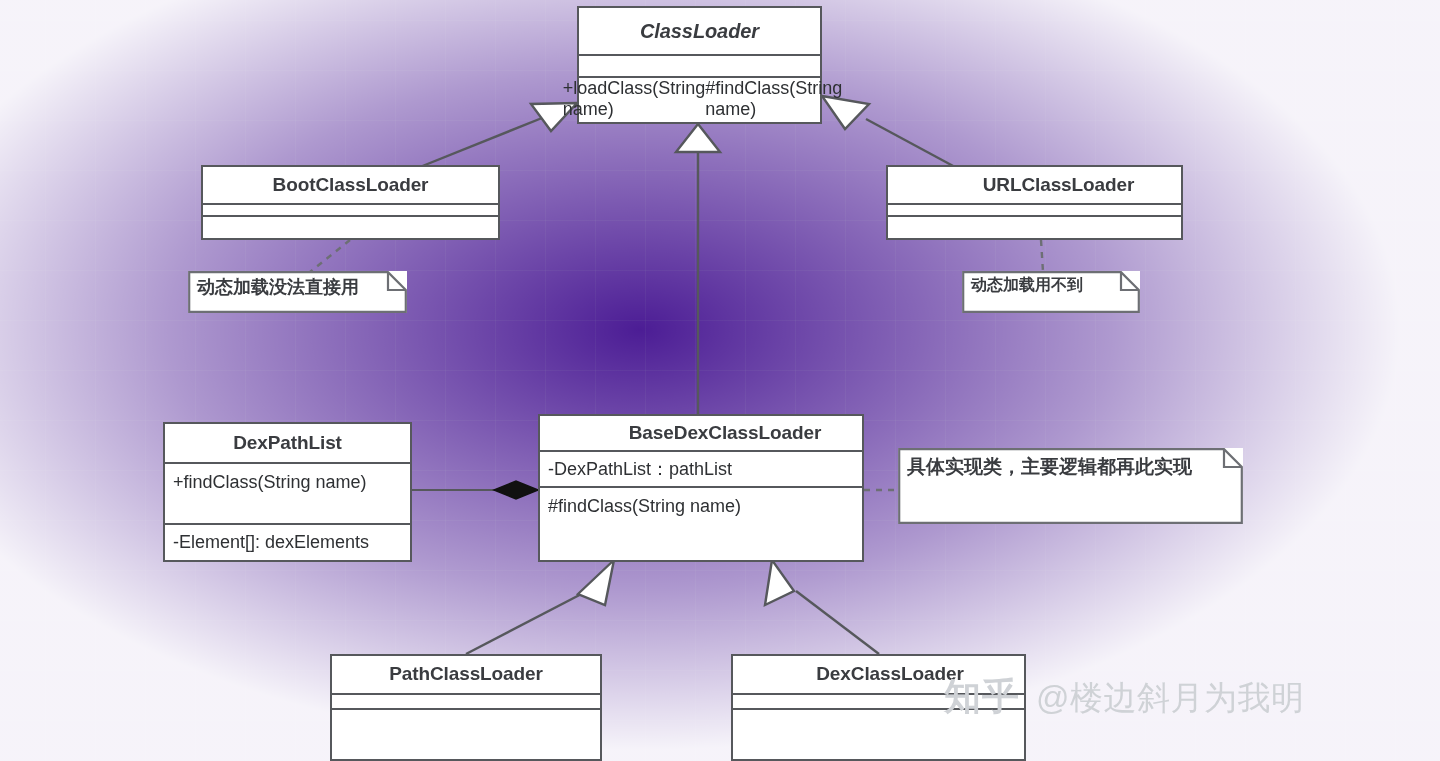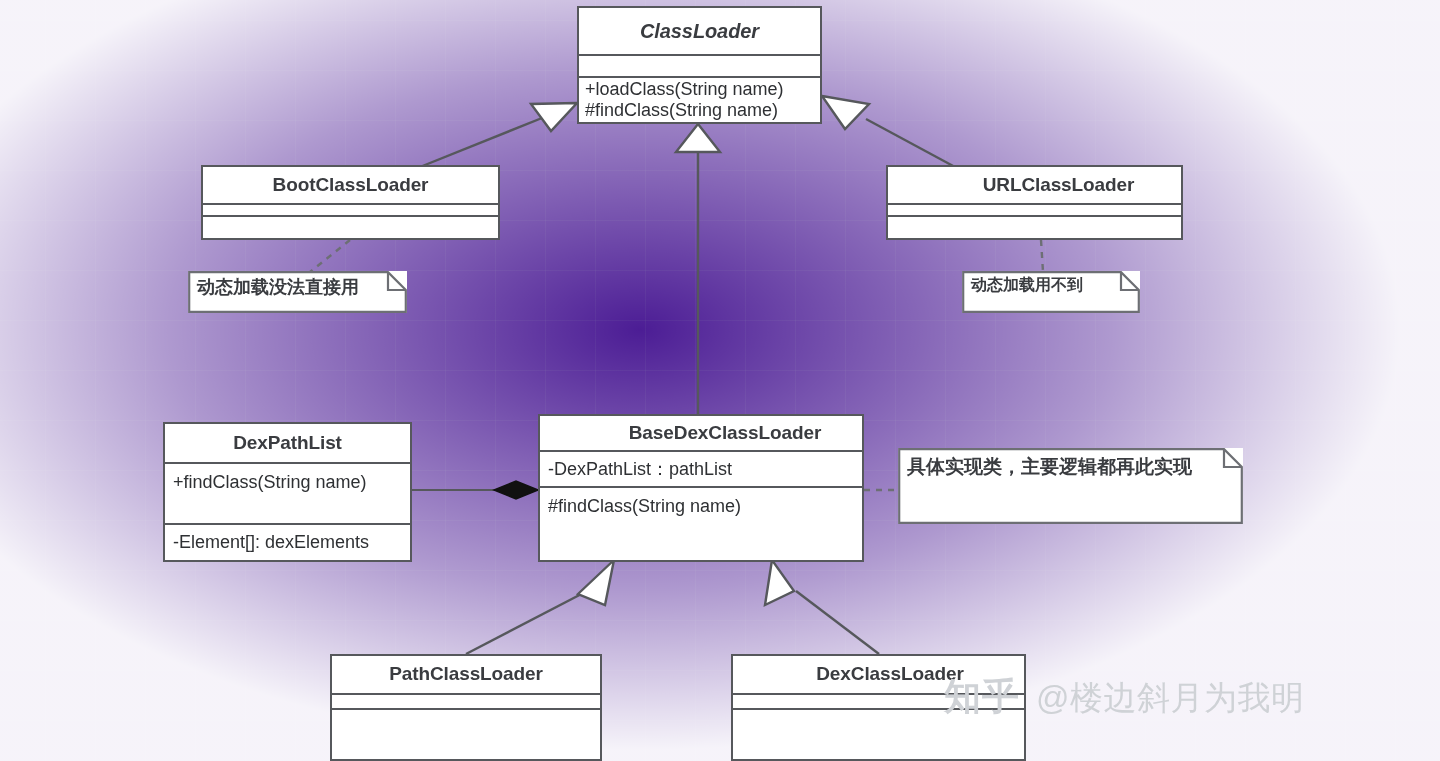--- a/index.html
+++ b/index.html
@@ -177,21 +177,21 @@
       <line class="dash" x1="1041" y1="240" x2="1043" y2="272"></line>
     </g>
     <g>
       <line class="dash" x1="864" y1="490" x2="898" y2="490"></line>
     </g>
   </svg>
 
   <div class="uml-class" id="class-classloader" style="left:577px; top:6px; width:245px; height:118px;">
     <div class="uml-title italic" style="height:48px; font-size:20px;">ClassLoader</div>
     <div class="uml-compartment empty" style="height:22px;"></div>
-    <div class="uml-compartment" style="height:48px; flex-direction:column; align-items:flex-start; justify-content:center; padding-left:6px;">
+    <div class="uml-compartment" style="height:48px; align-items:flex-start; justify-content:center; padding-left:6px;">
       <div style="font-size:18px; line-height:21px;">+loadClass(String name)</div>
       <div style="font-size:18px; line-height:21px;">#findClass(String name)</div>
     </div>
   </div>
 
   <div class="uml-class" id="class-bootclassloader" style="left:201px; top:165px; width:299px; height:75px;">
     <div class="uml-title" style="height:38px; font-size:19px;">BootClassLoader</div>
     <div class="uml-compartment empty" style="height:13px;"></div>
     <div class="uml-compartment empty" style="height:24px;"></div>
   </div>

